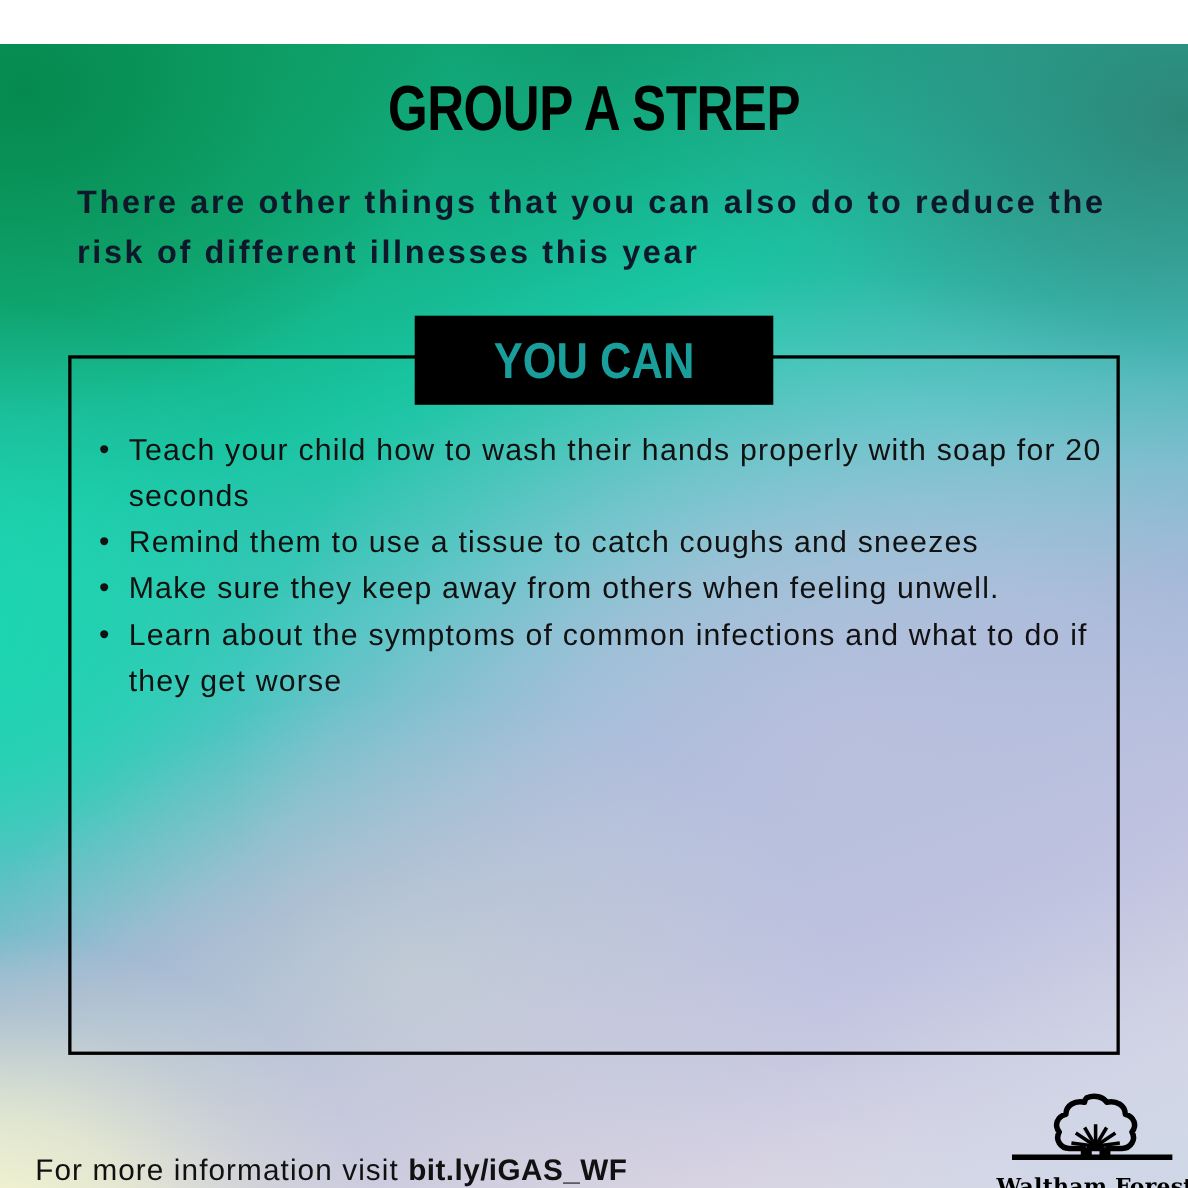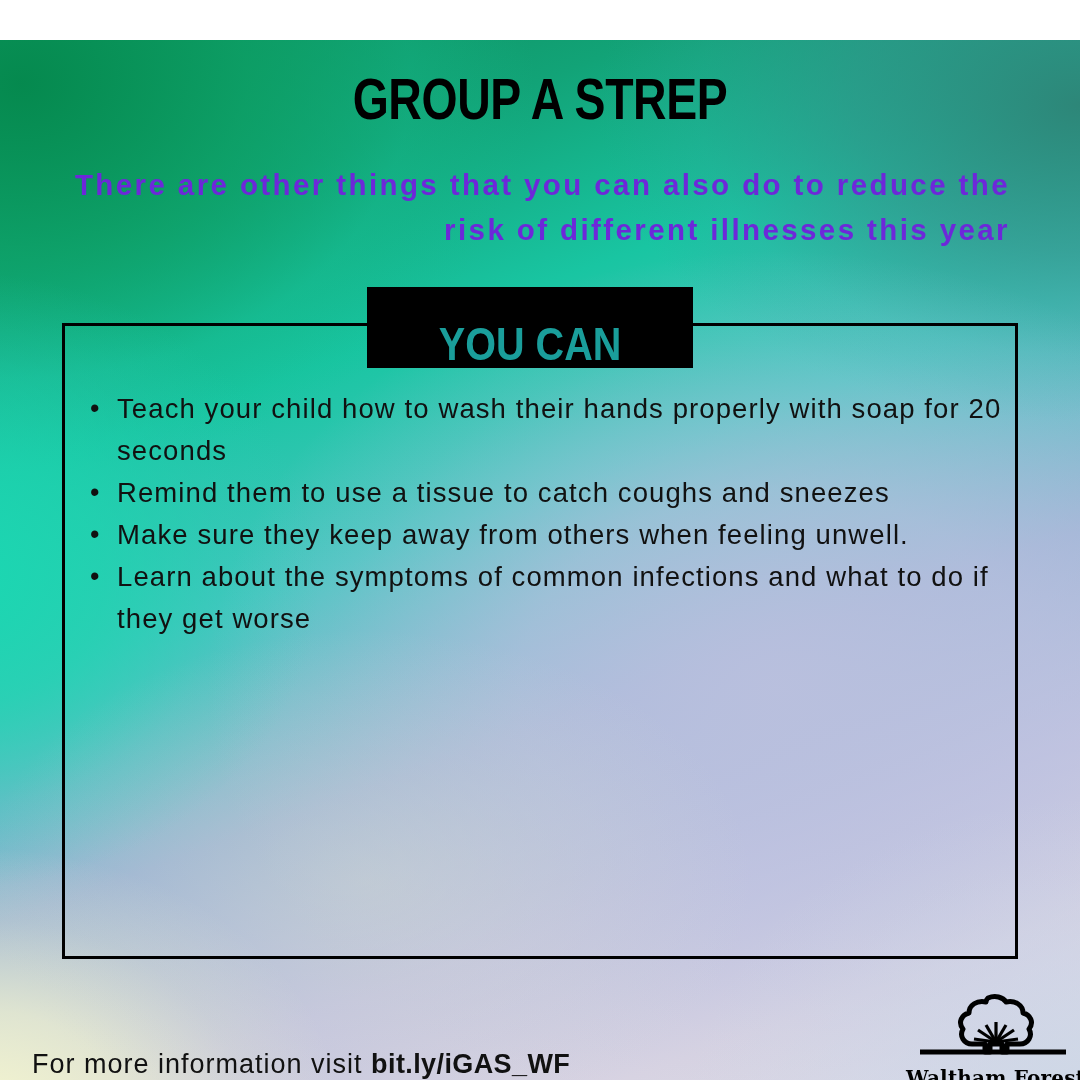--- a/index.html
+++ b/index.html
@@ -103,47 +103,47 @@
     transform: scaleX(0.80);
     transform-origin: center top;
     white-space: nowrap;
   }
 
   .subtitle {
     position: absolute;
     top: 122px;
     left: 70px;
     width: 940px;
-    text-align: right;
+    text-align: left;
     font-size: 29.5px;
     line-height: 45px;
     font-weight: 700;
     letter-spacing: 2.4px;
-    color: #6d28d9;
+    color: #0f172a;
   }
 
   .box {
     position: absolute;
     left: 62px;
     top: 283px;
     width: 956px;
     height: 636px;
     border: 3px solid #000000;
     box-sizing: border-box;
   }
 
   .banner {
     position: absolute;
-    left: 367px;
+    left: 377px;
     top: 247px;
     width: 326px;
     height: 81px;
     background: #000000;
     display: flex;
-    align-items: flex-end;
+    align-items: center;
     justify-content: center;
   }
   .banner-label {
     font-size: 46px;
     font-weight: 700;
     color: #1a9e9b;
     letter-spacing: 0px;
     transform: scaleX(0.86);
     transform-origin: center;
     white-space: nowrap;

